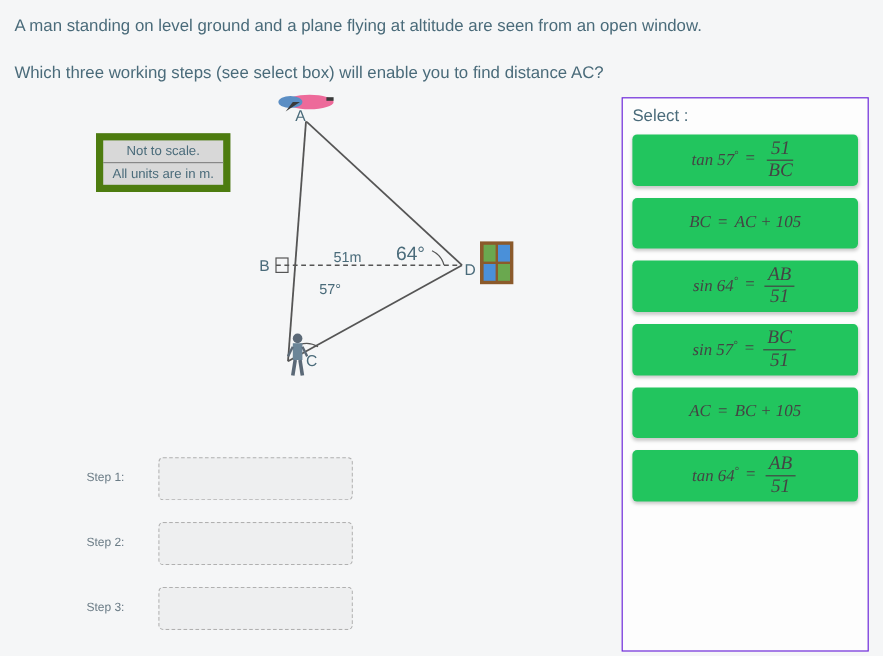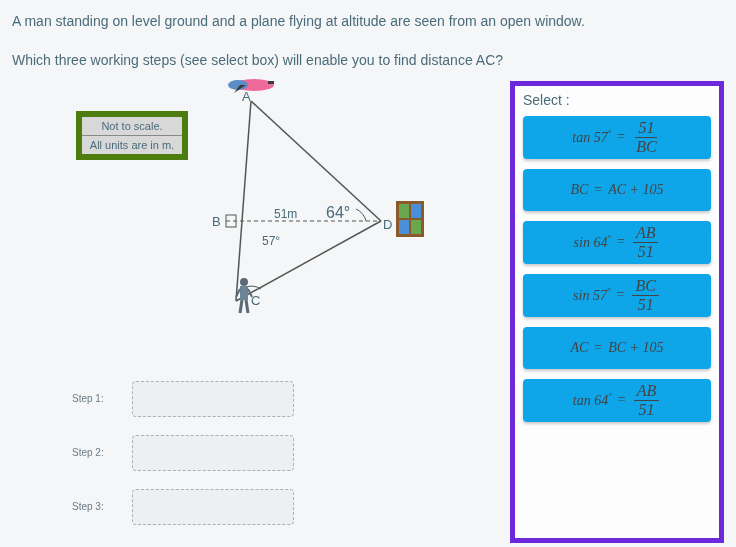--- a/index.html
+++ b/index.html
@@ -84,31 +84,31 @@
   }
   .step-slot {
     width: 160px;
     height: 34px;
     border: 1px dashed #b0b0b0;
     border-radius: 4px;
     background: rgba(200,200,200,0.15);
   }
   .select-panel {
     width: 188px;
-    border: 5px solid #6d28d9;
+    border: 1px solid #6d28d9;
     background: #fdfdfd;
     padding: 6px 8px 8px;
   }
   .select-title {
     font-size: 14px;
     color: #4a6b7a;
     margin-bottom: 8px;
   }
   .option {
-    background: #0ea5e9;
+    background: #22c55e;
     border: none;
     border-radius: 4px;
     width: 100%;
     min-height: 42px;
     margin-bottom: 10px;
     display: flex;
     align-items: center;
     justify-content: center;
     font-family: 'Times New Roman', serif;
     font-style: italic;

